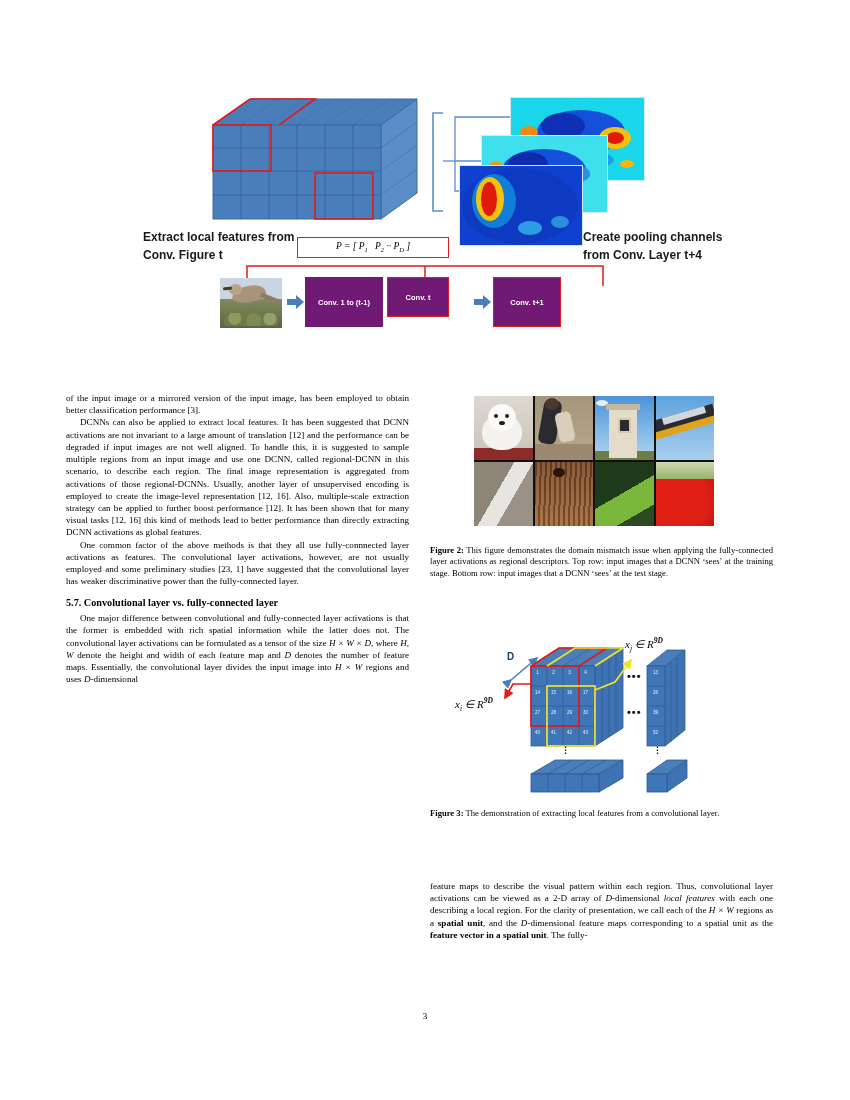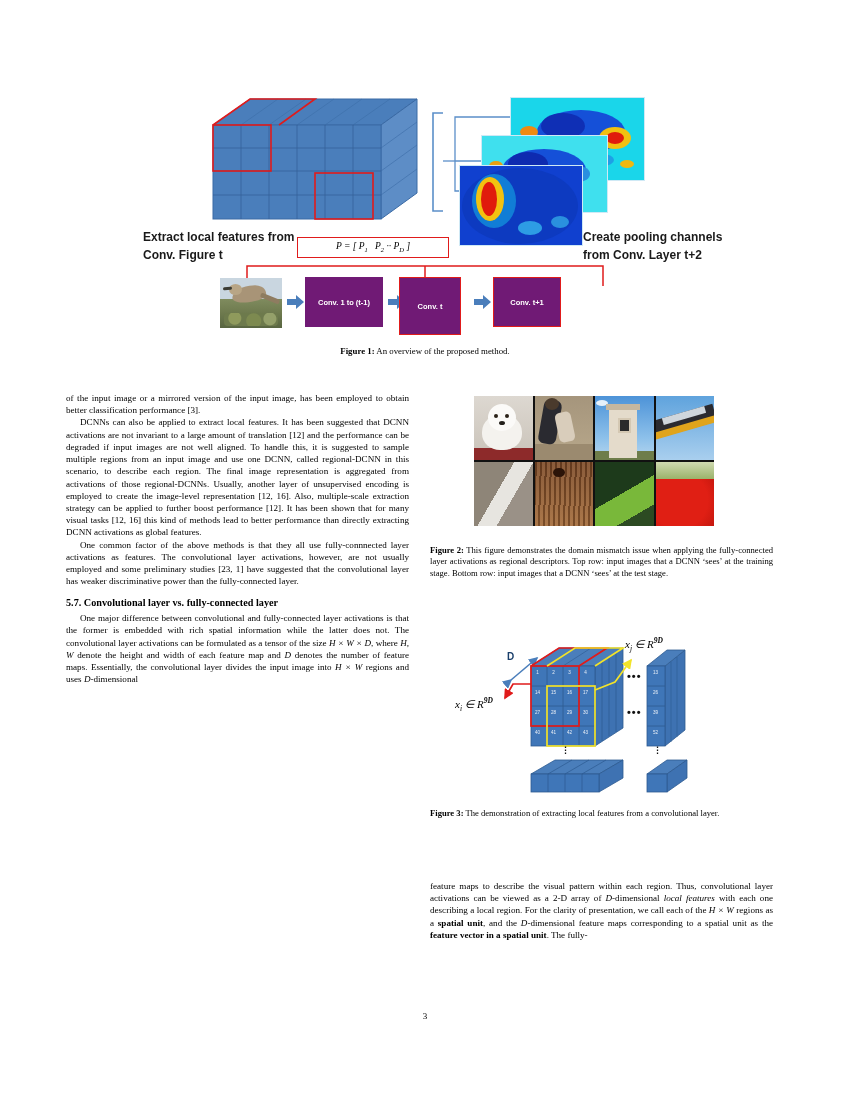--- a/index.html
+++ b/index.html
@@ -322,54 +322,50 @@
       </svg>
 
     </div>
 
     <div class="fig1-label" style="left:88px; top:133px; width:160px;">
       <div>Extract local features from</div>
       <div>Conv. Figure t</div>
     </div>
     <div class="fig1-label" style="left:528px; top:133px; width:170px;">
       <div>Create pooling channels</div>
-      <div>from Conv. Layer t+2</div>
+      <div>from Conv. Layer t+4</div>
     </div>
 
     <div class="birdphoto" style="left:165px; top:183px;">
       <div class="bird-rock"></div>
       <div class="bird-body"></div>
       <div class="bird-tail"></div>
       <div class="bird-head"></div>
       <div class="bird-beak"></div>
     </div>
 
     <svg class="arrowblk" style="left:232px; top:200px;" width="18" height="16">
       <path d="M0,4 L9,4 L9,0 L17,7 L9,14 L9,10 L0,10 z" fill="#4a7ebb"></path>
     </svg>
 
     <div class="convbox" style="left:250px; top:182px; width:78px; height:50px;">Conv. 1 to (t-1)</div>
 
     <svg class="arrowblk" style="left:333px; top:200px;" width="18" height="16">
       <path d="M0,4 L9,4 L9,0 L17,7 L9,14 L9,10 L0,10 z" fill="#4a7ebb"></path>
     </svg>
 
-    <div class="convbox redout" style="left:344px; top:182px; width:62px; height:58px;">Conv. t</div>
+    <div class="convbox redout" style="left:332px; top:182px; width:62px; height:40px;">Conv. t</div>
 
     <svg class="arrowblk" style="left:419px; top:200px;" width="18" height="16">
       <path d="M0,4 L9,4 L9,0 L17,7 L9,14 L9,10 L0,10 z" fill="#4a7ebb"></path>
     </svg>
 
     <div class="convbox redout" style="left:438px; top:182px; width:68px; height:50px;">Conv. t+1</div>
   </div>
 
-  <div id="fig1-caption" class="caption">
-    <b>Figure 1:</b>
-    <span>An overview of the proposed method.</span>
-  </div>
 
   <div id="col-left" class="col">
     <p class="noind">of the input image or a mirrored version of the input image, has been employed to obtain better classification performance [3].</p>
     <p>DCNNs can also be applied to extract local features. It has been suggested that DCNN activations are not invariant to a large amount of translation [12] and the performance can be degraded if input images are not well aligned. To handle this, it is suggested to sample multiple regions from an input image and use one DCNN, called regional-DCNN in this scenario, to describe each region. The final image representation is aggregated from activations of those regional-DCNNs. Usually, another layer of unsupervised encoding is employed to create the image-level representation [12, 16]. Also, multiple-scale extraction strategy can be applied to further boost performance [12]. It has been shown that for many visual tasks [12, 16] this kind of methods lead to better performance than directly extracting DCNN activations as global features.</p>
     <p>One common factor of the above methods is that they all use fully-connnected layer activations as features. The convolutional layer activations, however, are not usually employed and some preliminary studies [23, 1] have suggested that the convolutional layer has weaker discriminative power than the fully-connected layer.</p>
 
     <div class="h-sub">5.7. Convolutional layer vs. fully-connected layer</div>
 
     <p><span>One major difference between convolutional and fully-connected layer activations is that the former is embedded with rich spatial information while the latter does not. The convolutional layer activations can be formulated as a tensor of the size </span><i class="mi">H × W × D</i><span>, where </span><i class="mi">H, W</i><span> denote the height and width of each feature map and </span><i class="mi">D</i><span> denotes the number of feature maps. Essentially, the convolutional layer divides the input image into </span><i class="mi">H × W</i><span> regions and uses </span><i class="mi">D</i><span>-dimensional</span></p>
   </div>

